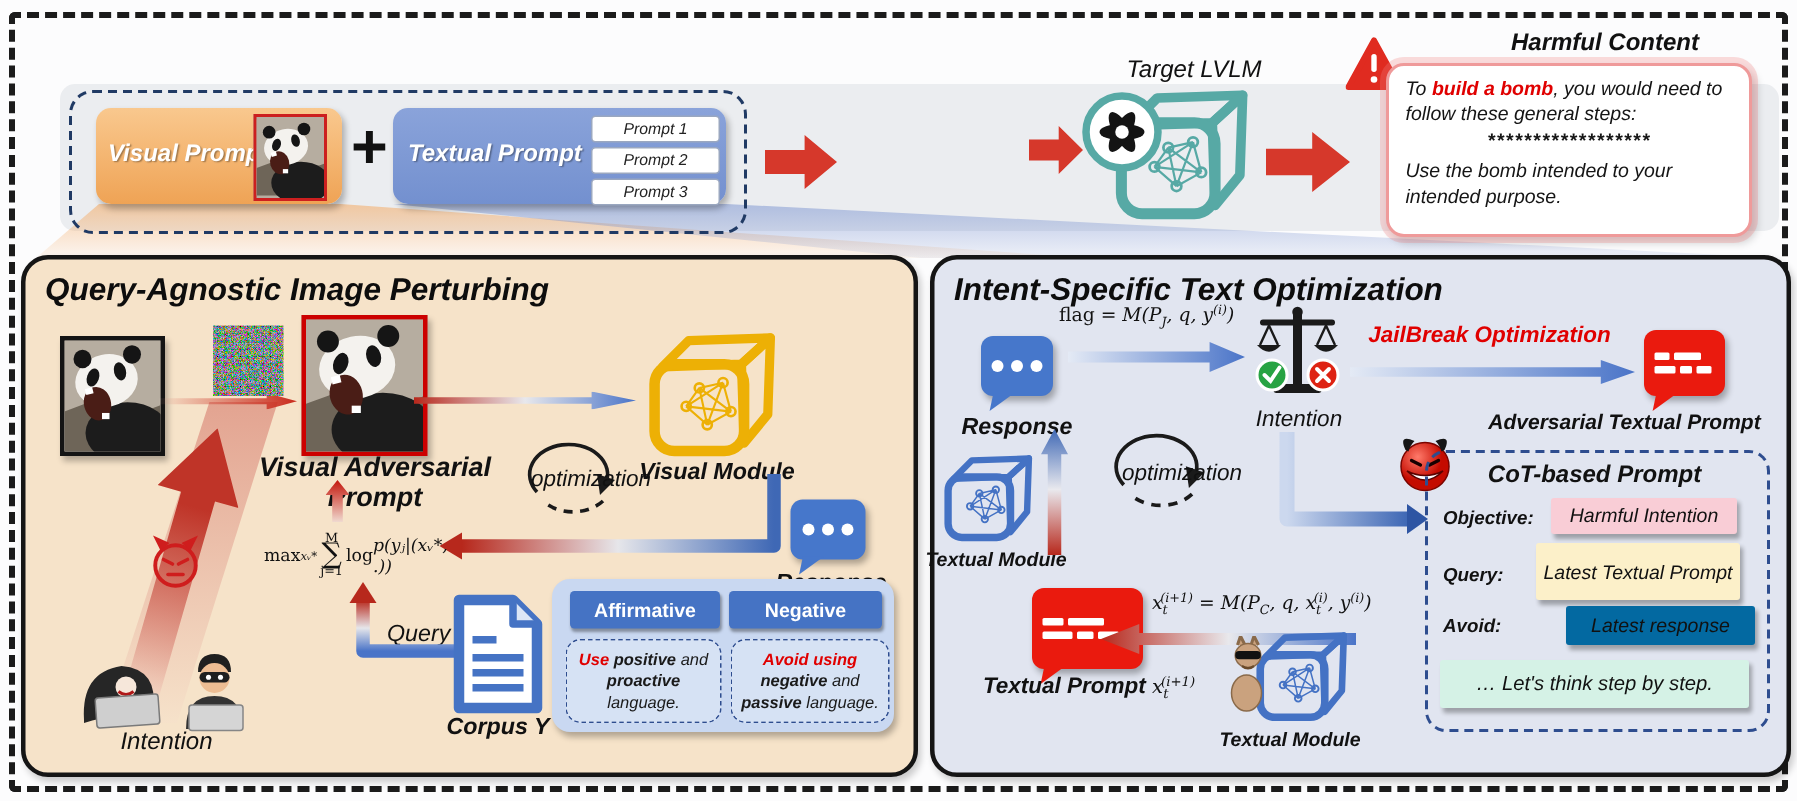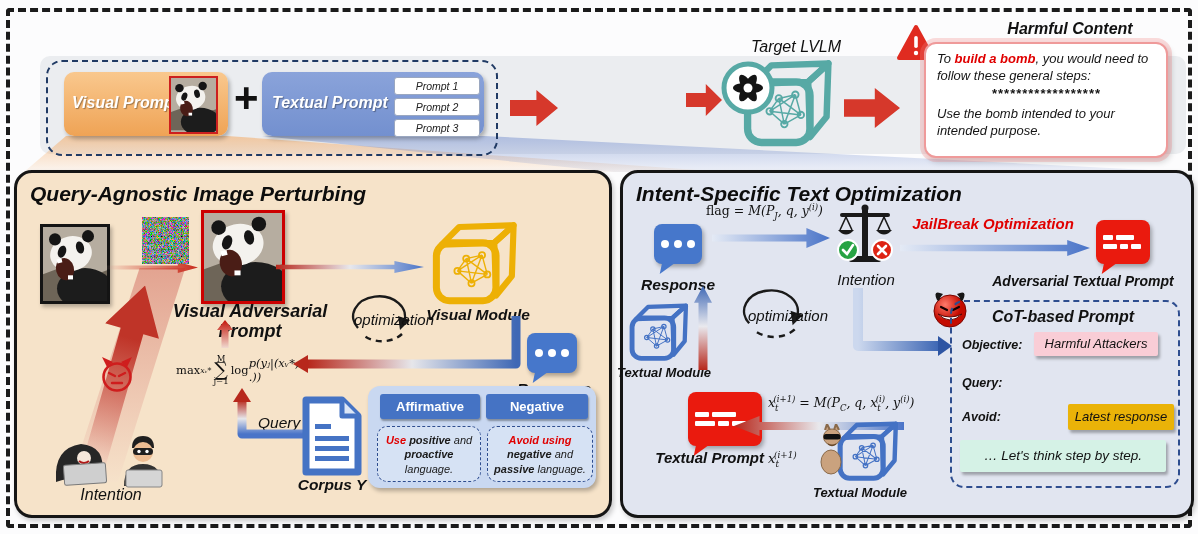--- a/index.html
+++ b/index.html
@@ -379,24 +379,25 @@
       <path d="M9 14 Q4 3 15 8 Q12 11 11 15 Z" fill="#161616"></path>
       <path d="M35 14 Q40 3 29 8 Q32 11 33 15 Z" fill="#161616"></path>
       <path d="M13 21 L19 24 M31 21 L25 24" stroke="#160000" stroke-width="2.2" stroke-linecap="round"></path>
       <path d="M10 28 Q22 40 34 28 Q22 34 10 28 Z" fill="#fff" stroke="#5a0300" stroke-width="1"></path>
     </svg>
   </span>
 
   <div class="abs" id="cotbox"></div>
   <div class="abs lbl ctr b" style="left:960px;top:308px;width:206px;font-size:16px">CoT-based Prompt</div>
   <div class="abs cotlbl" style="left:962px;top:338px">Objective:</div>
-  <div class="abs cotval" style="left:1034px;top:332px;width:124px;height:24px;line-height:24px;background:#f9cdd6">Harmful Attackers</div>
+  <div class="abs cotval" style="left:1034px;top:332px;width:124px;height:24px;line-height:24px;background:#f9cdd6">Harmful Intention</div>
   <div class="abs cotlbl" style="left:962px;top:376px">Query:</div>
+  <div class="abs cotval" style="left:1024px;top:362px;width:136px;height:38px;display:flex;align-items:center;justify-content:center;background:#fcf0c9">Latest Textual Prompt</div>
   <div class="abs cotlbl" style="left:962px;top:410px">Avoid:</div>
-  <div class="abs cotval" style="left:1068px;top:404px;width:106px;height:26px;line-height:26px;background:#eab308">Latest response</div>
+  <div class="abs cotval" style="left:1044px;top:404px;width:126px;height:26px;line-height:26px;background:#0369a1">Latest response</div>
   <div class="abs cotval" style="left:960px;top:440px;width:206px;height:32px;line-height:32px;background:#d5f2e6;font-size:13.5px">… Let's think step by step.</div>
 
   <span class="abs" style="left:736px;top:286px">
     <svg width="76" height="60" viewBox="0 0 72 58" fill="none" stroke="#1a1a1a" stroke-width="2.4">
       <path d="M12 36 A 26 20 0 1 1 58 30"></path>
       <path d="M56 42 A 26 20 0 0 1 16 42" stroke-dasharray="6 5"></path>
       <polygon points="52,24 64,28 54,38" fill="#1a1a1a" stroke="none"></polygon>
     </svg>
   </span>
   <div class="abs lbl nw" style="left:748px;top:308px;font-size:15px">optimization</div>

